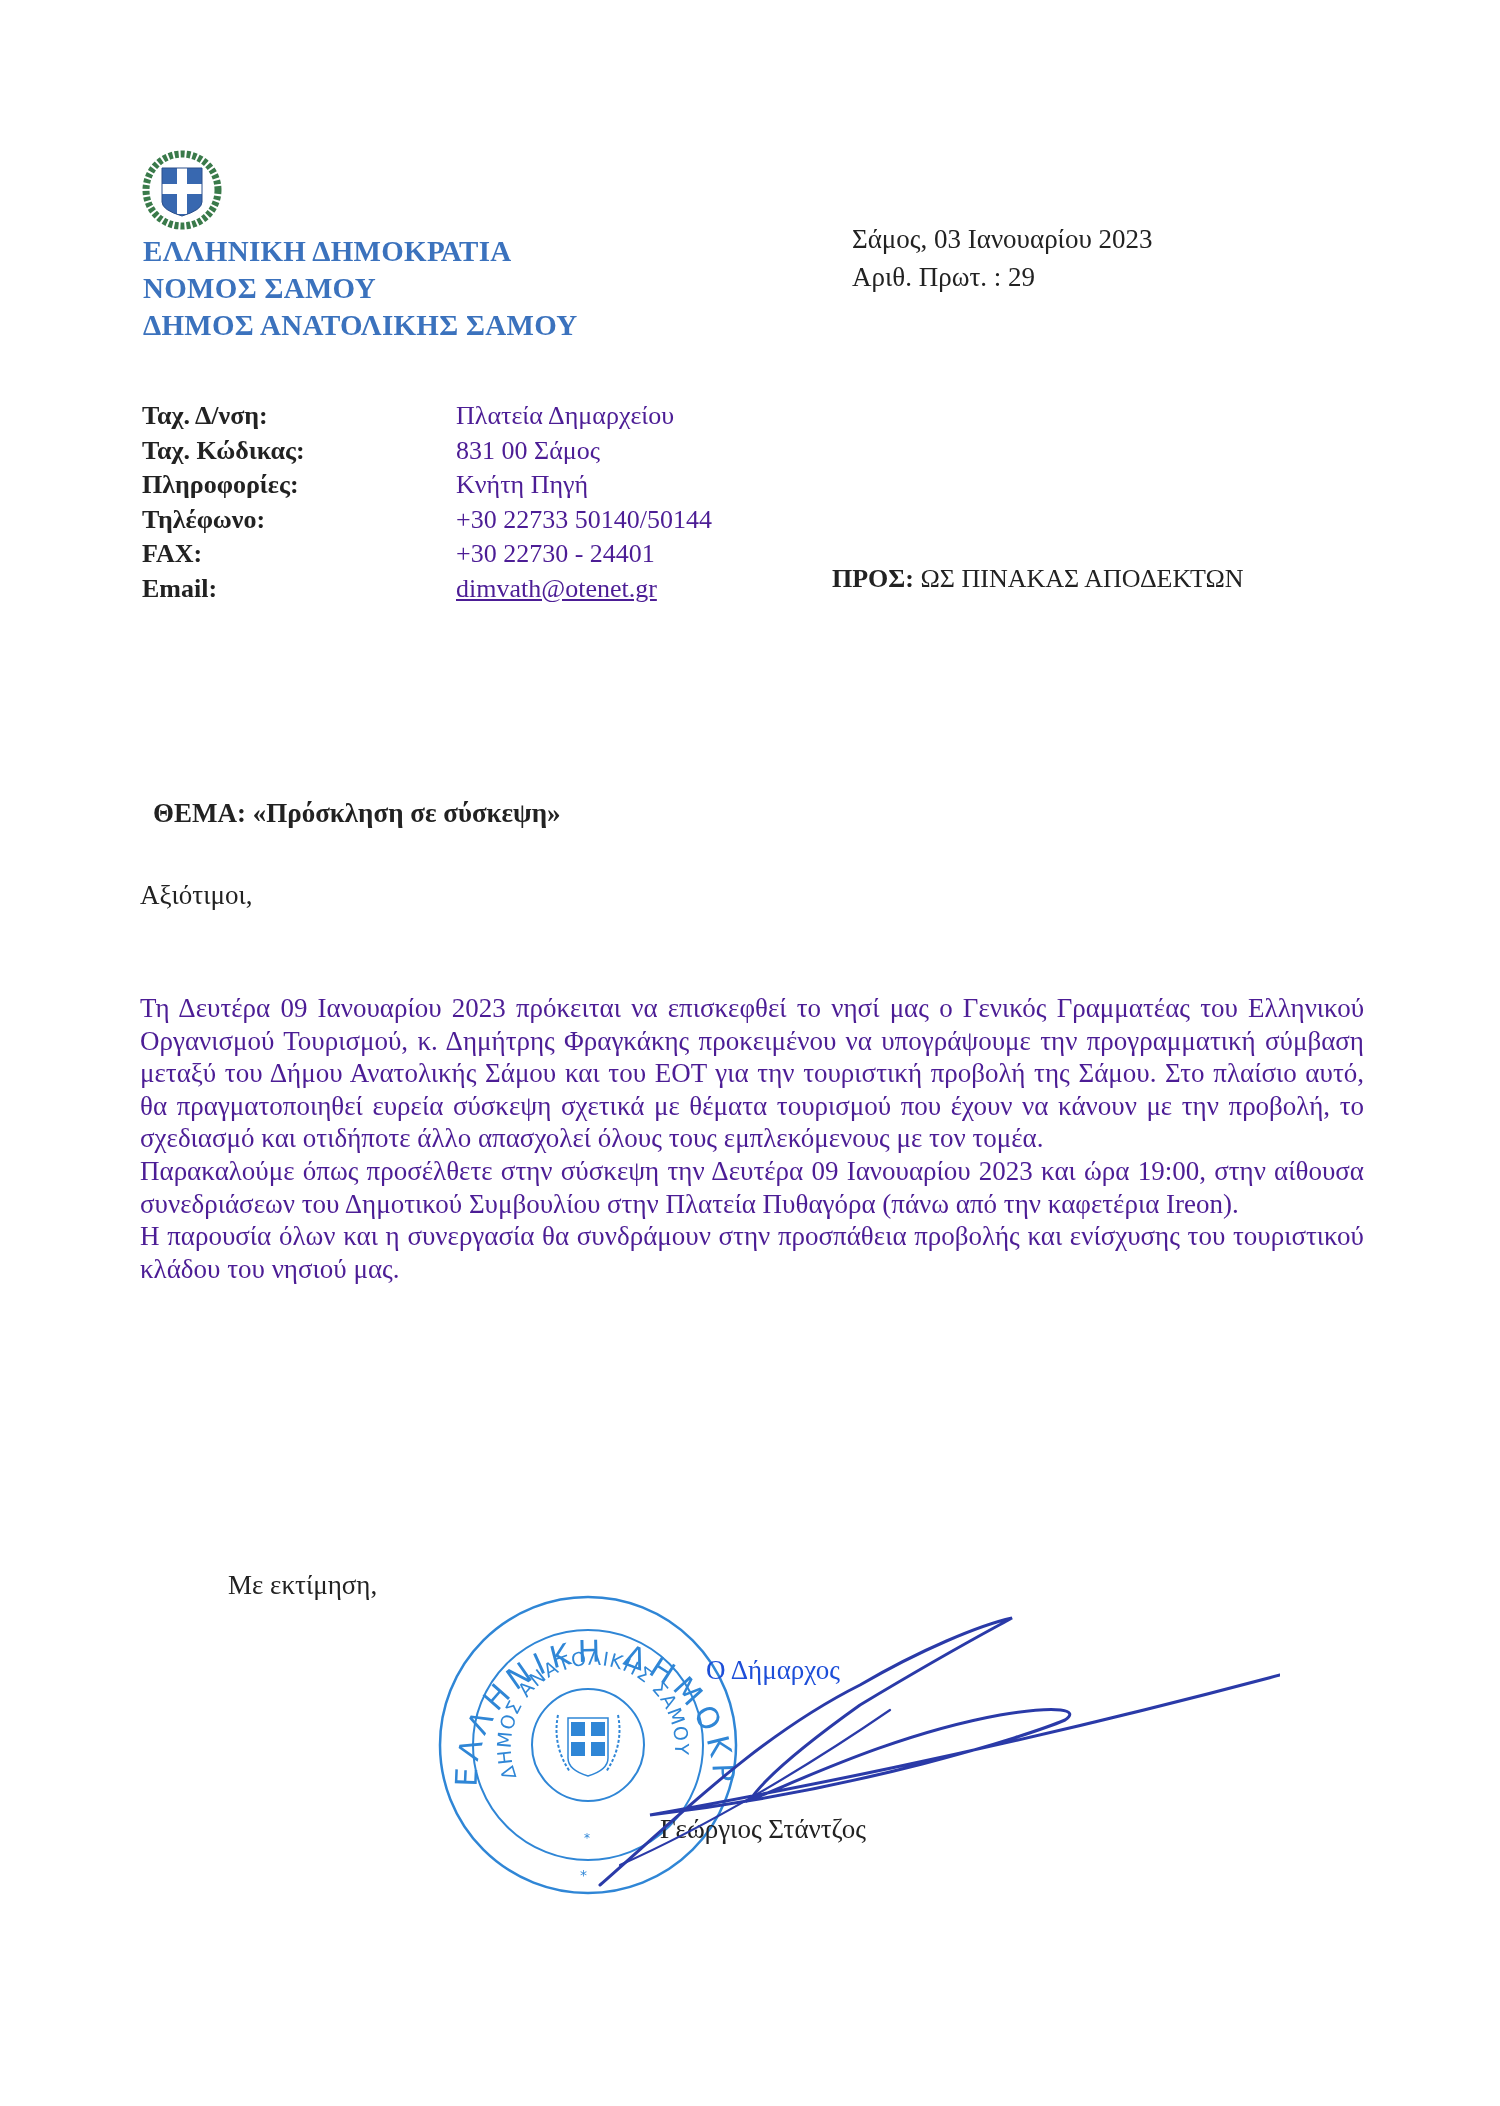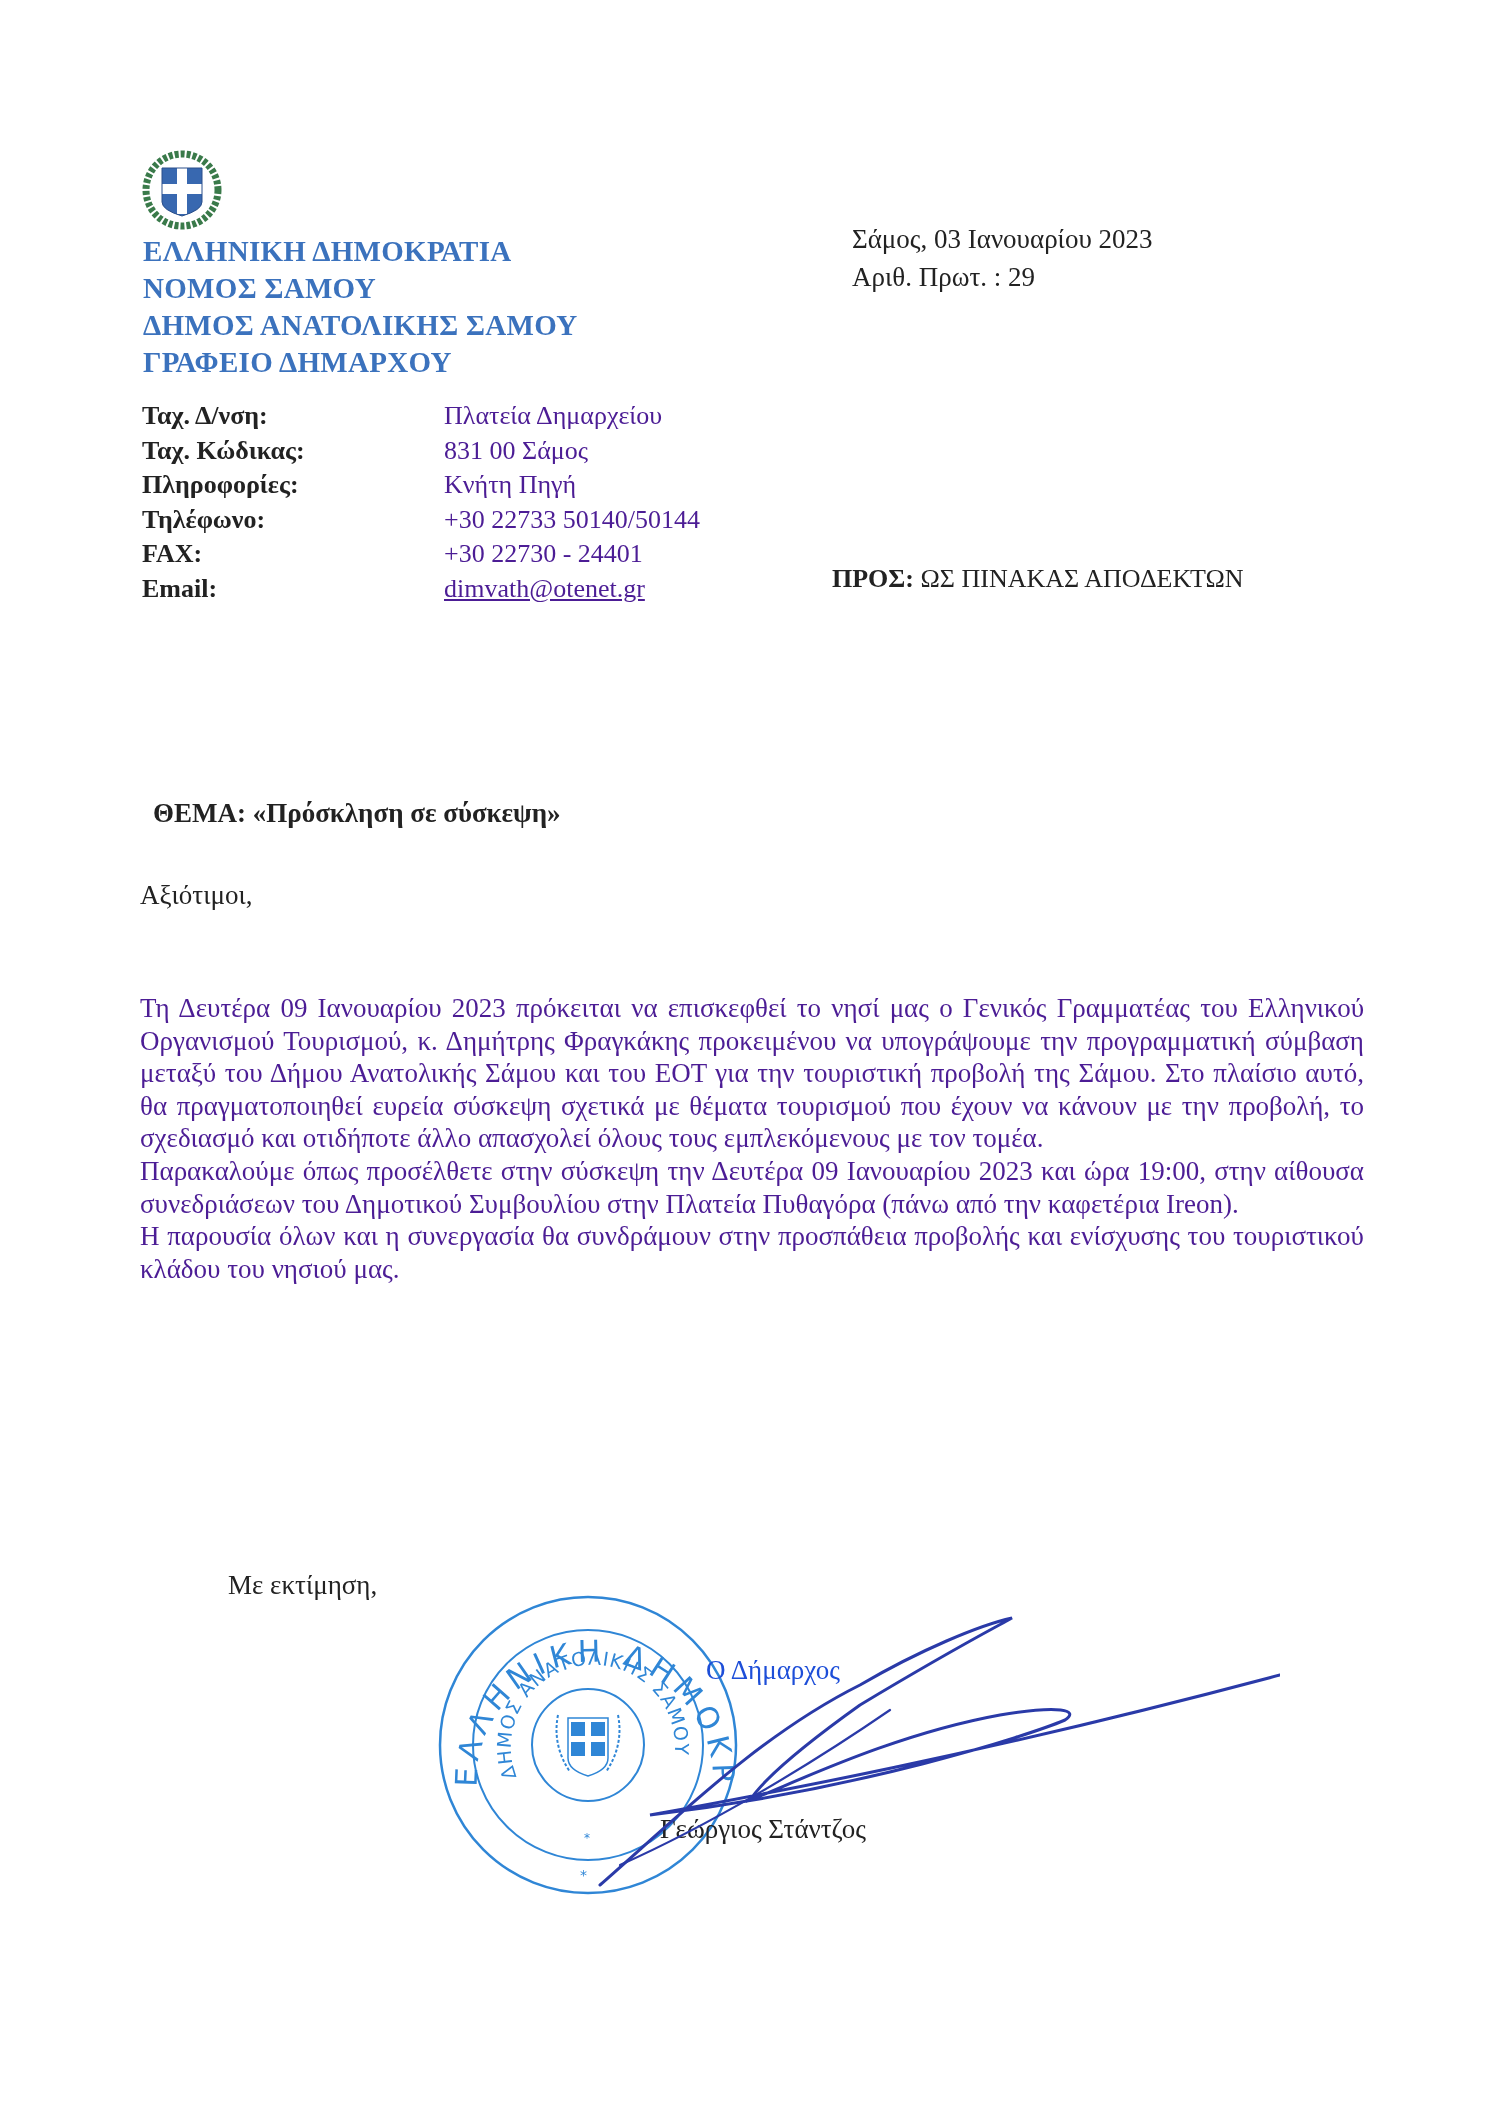--- a/index.html
+++ b/index.html
@@ -3,21 +3,21 @@
 <meta charset="utf-8">
 <style>
   html, body { margin: 0; padding: 0; background: #ffffff; }
   body { width: 1500px; height: 2106px; position: relative; overflow: hidden;
          font-family: "Liberation Serif", "DejaVu Serif", serif; color: #1c1c1c; }
   .abs { position: absolute; }
   .logo { left: 140px; top: 148px; width: 84px; height: 84px; }
   .org { left: 143px; top: 233px; color: #3b72bd; font-weight: bold; font-size: 29px; line-height: 37px; letter-spacing: 0.3px; }
   .org div { white-space: nowrap; }
   .contact { left: 142px; top: 399px; font-size: 26px; line-height: 34.5px; }
-  .contact .row { display: flex; white-space: nowrap; }
+  .contact .row { display: flex; white-space: nowrap; gap: 12px; }
   .contact .lbl { width: 302px; font-weight: bold; color: #222; }
   .contact .val { color: #4c1d95; }
   .contact a { color: #3d6fb8; text-decoration: underline; }
   .dateblock { left: 852px; top: 220px; font-size: 27px; line-height: 38px; color: #222; white-space: nowrap; }
   .recipient { left: 832px; top: 564px; font-size: 26px; color: #222; white-space: nowrap; }
   .recipient b { font-weight: bold; }
   .subject { left: 153px; top: 798px; font-size: 27px; font-weight: bold; color: #222; white-space: nowrap; }
   .greeting { left: 140px; top: 880px; font-size: 27px; color: #222; }
   .body { left: 140px; top: 992px; width: 1224px; font-size: 27px; line-height: 32.6px; color: #4c1d95; text-align: justify; }
   .body p { margin: 0; }
@@ -37,21 +37,20 @@
     <rect x="37" y="20" width="10" height="46" fill="#ffffff"></rect>
     <rect x="22" y="36" width="40" height="10" fill="#ffffff"></rect>
     <path d="M22 20 H62 V54 Q62 62 42 68 Q22 62 22 54 Z" fill="none" stroke="#2a4f8a" stroke-width="1"></path>
   </svg>
 </div>
 
 <div class="abs org">
   <div>ΕΛΛΗΝΙΚΗ ΔΗΜΟΚΡΑΤΙΑ</div>
   <div>ΝΟΜΟΣ ΣΑΜΟΥ</div>
   <div>ΔΗΜΟΣ ΑΝΑΤΟΛΙΚΗΣ ΣΑΜΟΥ</div>
-  <div>ΓΡΑΦΕΙΟ ΔΗΜΑΡΧΟΥ</div>
 </div>
 
 <div class="abs contact">
   <div class="row">
     <span class="lbl">Ταχ. Δ/νση:</span>
     <span class="val">Πλατεία Δημαρχείου</span>
   </div>
   <div class="row">
     <span class="lbl">Ταχ. Κώδικας:</span>
     <span class="val">831 00  Σάμος</span>

